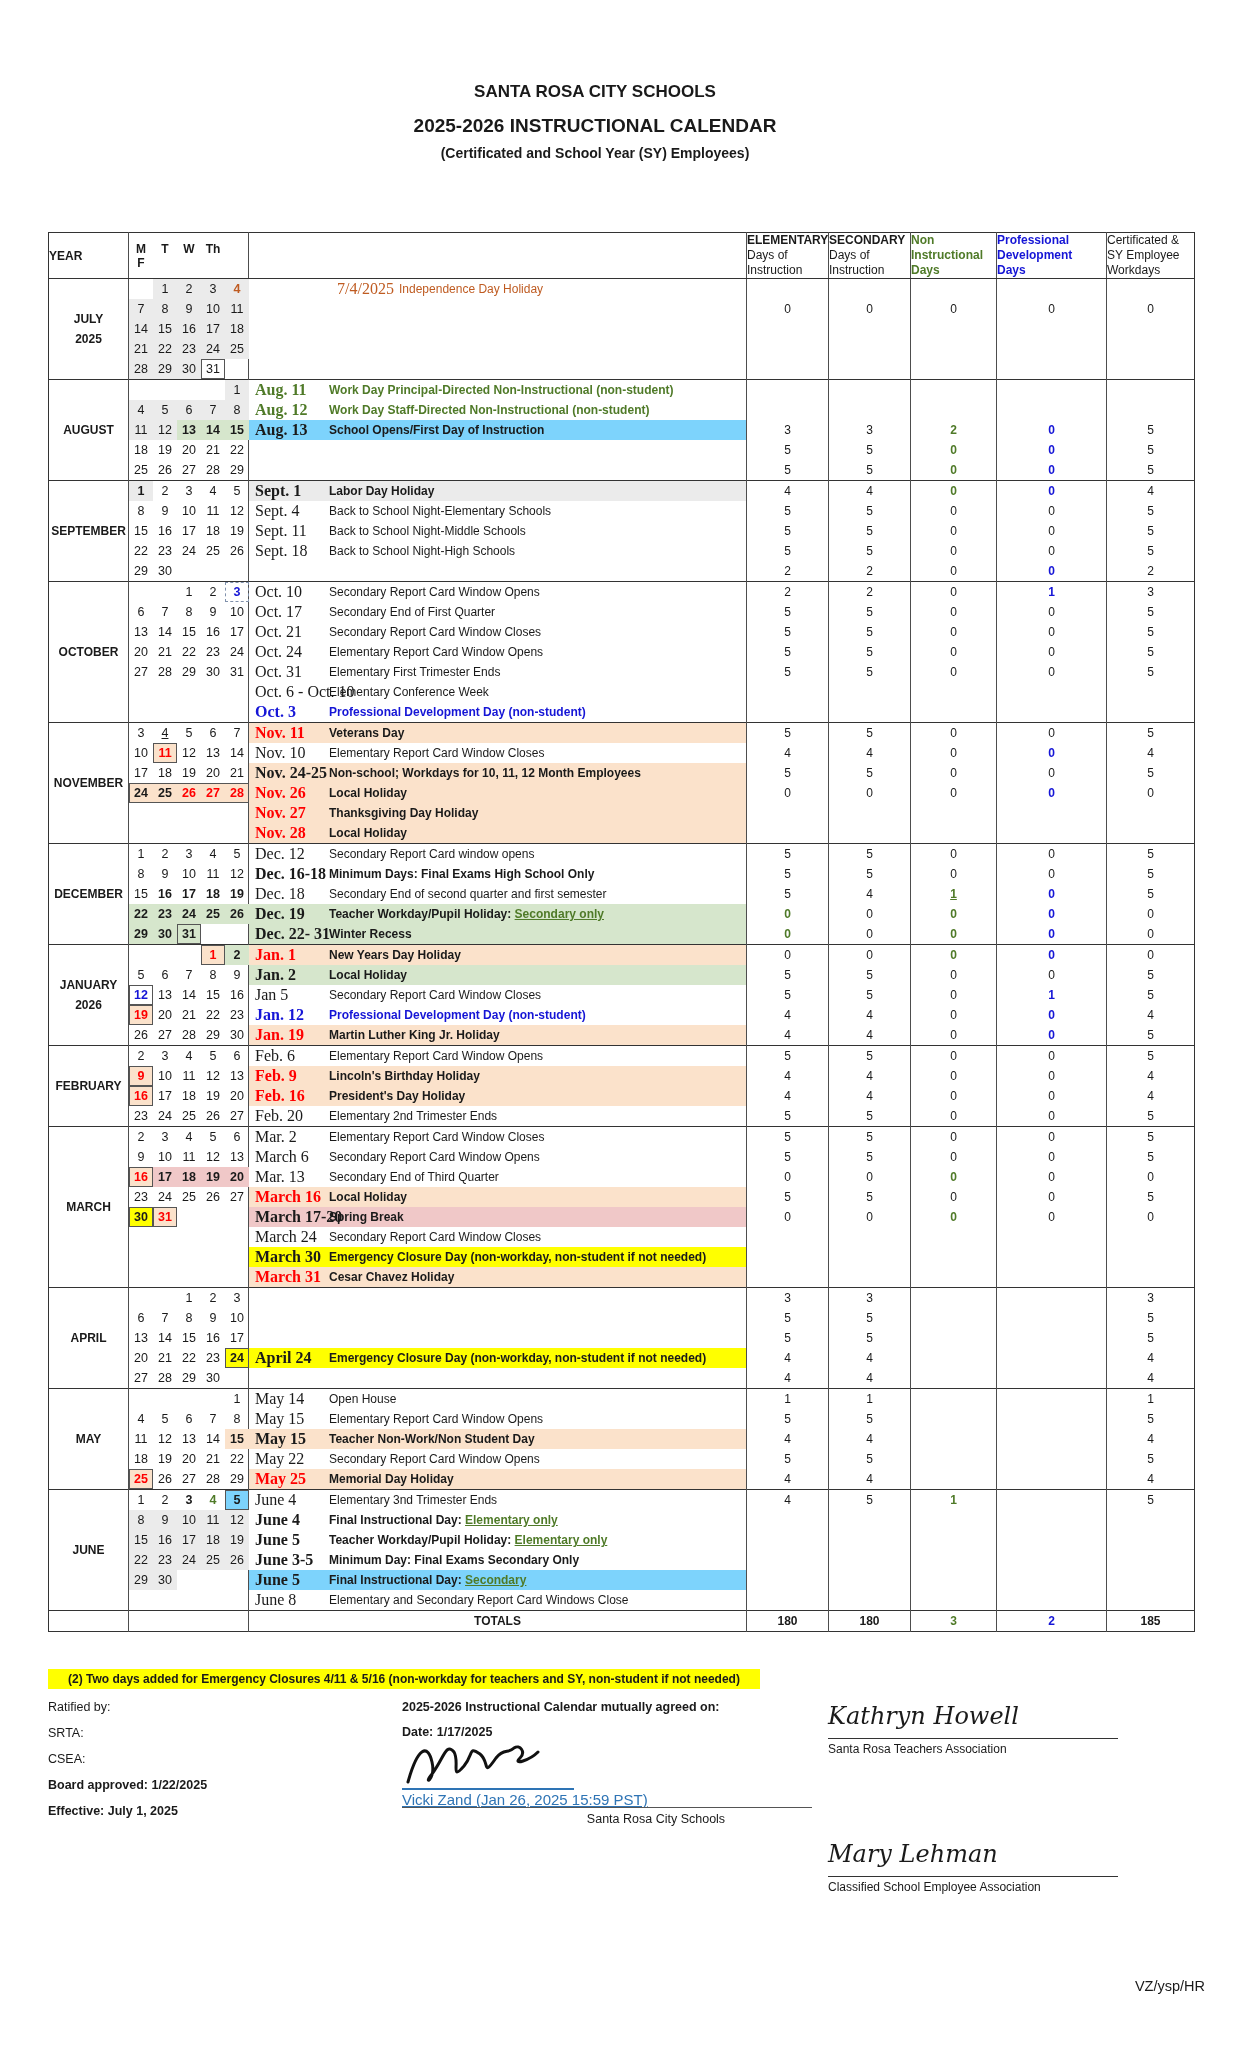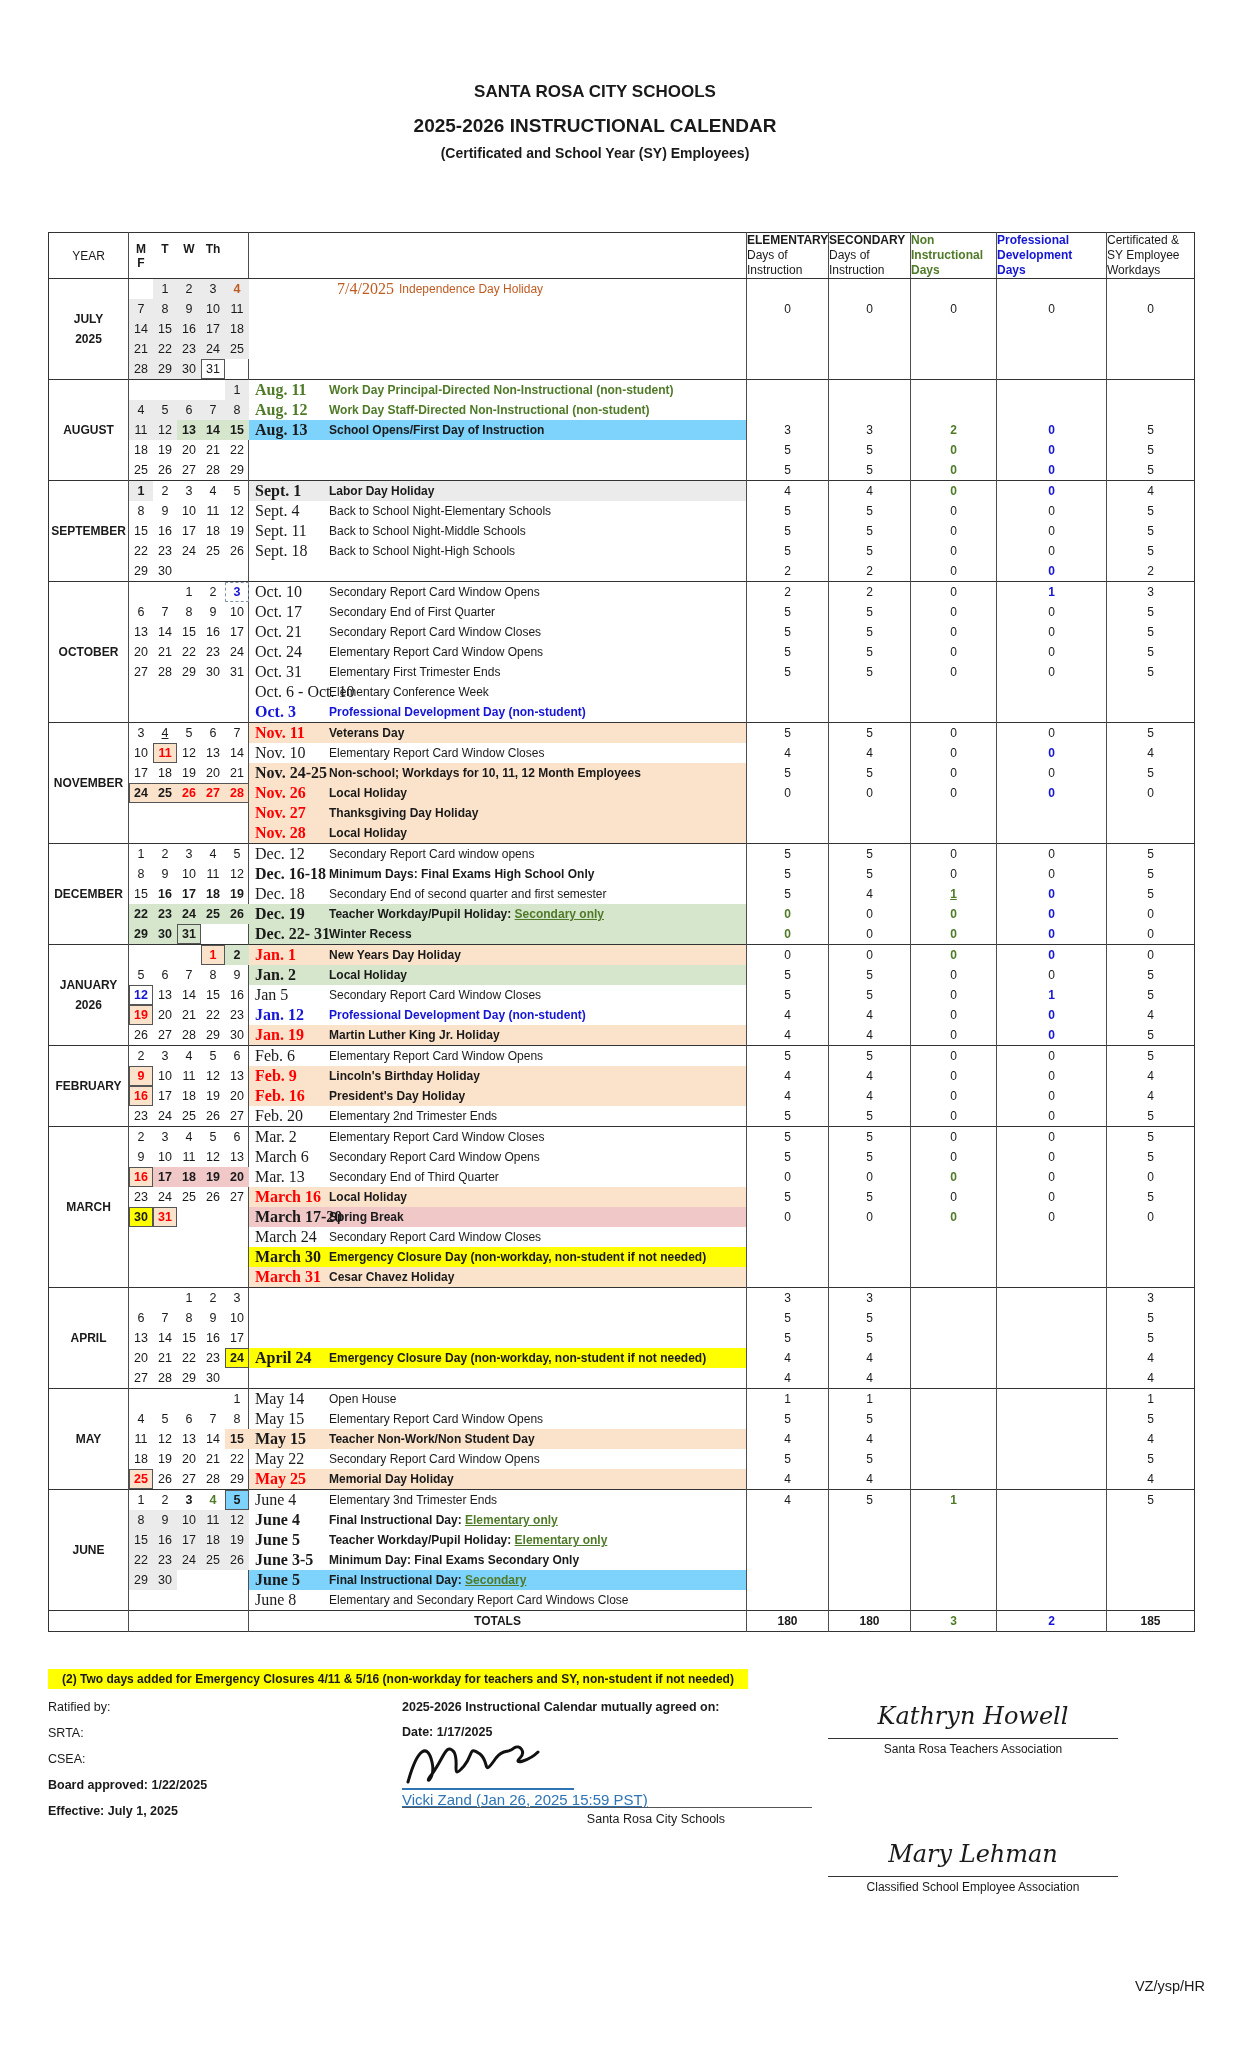--- a/index.html
+++ b/index.html
@@ -8,21 +8,21 @@
   .t1{font-size:17px;font-weight:bold;}
   .t2{font-size:19px;font-weight:bold;margin-top:13px;}
   .t3{font-size:14px;font-weight:bold;margin-top:8px;}
   .t4{font-size:16px;font-weight:bold;margin-top:6px;}
 
   table#cal{position:absolute;left:48px;top:232px;width:1146px;border-collapse:collapse;table-layout:fixed;border:1.6px solid #333;}
   #cal td{padding:0;height:20px;vertical-align:middle;font-size:12px;}
   .v{border-right:1px solid #4d4d4d;}
   tr.ms td{border-top:1.6px solid #333;}
   tr.hd td{border-bottom:1.6px solid #333;height:68px;}
-  .h-month{vertical-align:bottom;text-align:center;font-weight:normal;font-size:12px;padding-bottom:2px;}
+  .h-month{vertical-align:bottom;text-align:left;font-weight:bold;font-size:12px;padding-bottom:2px;}
   .h-days{vertical-align:bottom;padding-bottom:2px;}
   .h-ev{}
   .h-num{vertical-align:middle;text-align:left;font-size:11.5px;font-weight:bold;line-height:15px;margin-left:24px;}
   .hc-g{color:#4F7A28;}
   .hc-b{color:#1515D6;}
   .wk{display:inline-block;width:24px;text-align:center;font-weight:bold;font-size:12px;}
 
   .td-month{vertical-align:top;text-align:center;font-weight:bold;font-size:12px;line-height:20px;}
   .td-days{white-space:nowrap;}
   .td-days.db{outline:1.4px solid #555;outline-offset:-1px;}
@@ -45,33 +45,33 @@
   .red{color:#FF0000;font-weight:700;}
   .grn{color:#4F7A28;font-weight:700;}
   .blu{color:#1515D6;font-weight:700;}
   .org{color:#BF5B21;}
   .bld{font-weight:700;}
   .uln{text-decoration:underline;}
   .git{color:#4F7A28;font-weight:700;text-decoration:underline;}
   .box{outline:1.4px solid #555;outline-offset:-1.5px;}
   .dash{outline:1.4px dashed #8091AC;outline-offset:-1.5px;}
 
-  .note{position:absolute;left:48px;top:1669px;background:#FFFF00;font-weight:bold;font-size:12px;padding:3px 14px;white-space:nowrap;}
+  .note{position:absolute;left:48px;top:1669px;background:#FFFF00;font-weight:bold;font-size:12px;padding:3px 20px;white-space:nowrap;}
   .f-left{position:absolute;left:48px;top:1700px;font-size:12.5px;}
   .f-left div{height:26px;}
   .f-left .b{font-weight:bold;}
   .f-center{position:absolute;left:402px;top:1700px;width:420px;font-size:12.5px;}
   .f-agree{font-weight:bold;}
   .f-date{font-weight:bold;margin-top:11px;}
   .sig-scribble{position:absolute;left:402px;top:1738px;}
   .blue-line{position:absolute;left:402px;top:1788px;width:172px;border-top:2px solid #2E74B5;}
   .esig{position:absolute;left:402px;top:1791px;font-size:15px;color:#2E74B5;text-decoration:underline;white-space:nowrap;}
   .gray-line{position:absolute;left:402px;top:1807px;width:410px;border-top:1.5px solid #555;}
   .f-org{position:absolute;left:500px;top:1812px;width:312px;text-align:center;font-size:12.5px;}
-  .sig-block{position:absolute;width:290px;text-align:center;}
+  .sig-block{position:absolute;width:290px;text-align:left;}
   .sig-name{font-family:"DejaVu Serif",serif;font-style:italic;font-size:24px;white-space:nowrap;}
   .sig-line{border-top:1.5px solid #333;margin-top:8px;}
   .sig-org{font-size:12px;margin-top:3px;}
   #sig-srta{left:828px;top:1702px;}
   #sig-csea{left:828px;top:1840px;}
   .corner{position:absolute;right:38px;top:1978px;font-size:14.5px;}
 </style>
 </head>
 <body>
 

